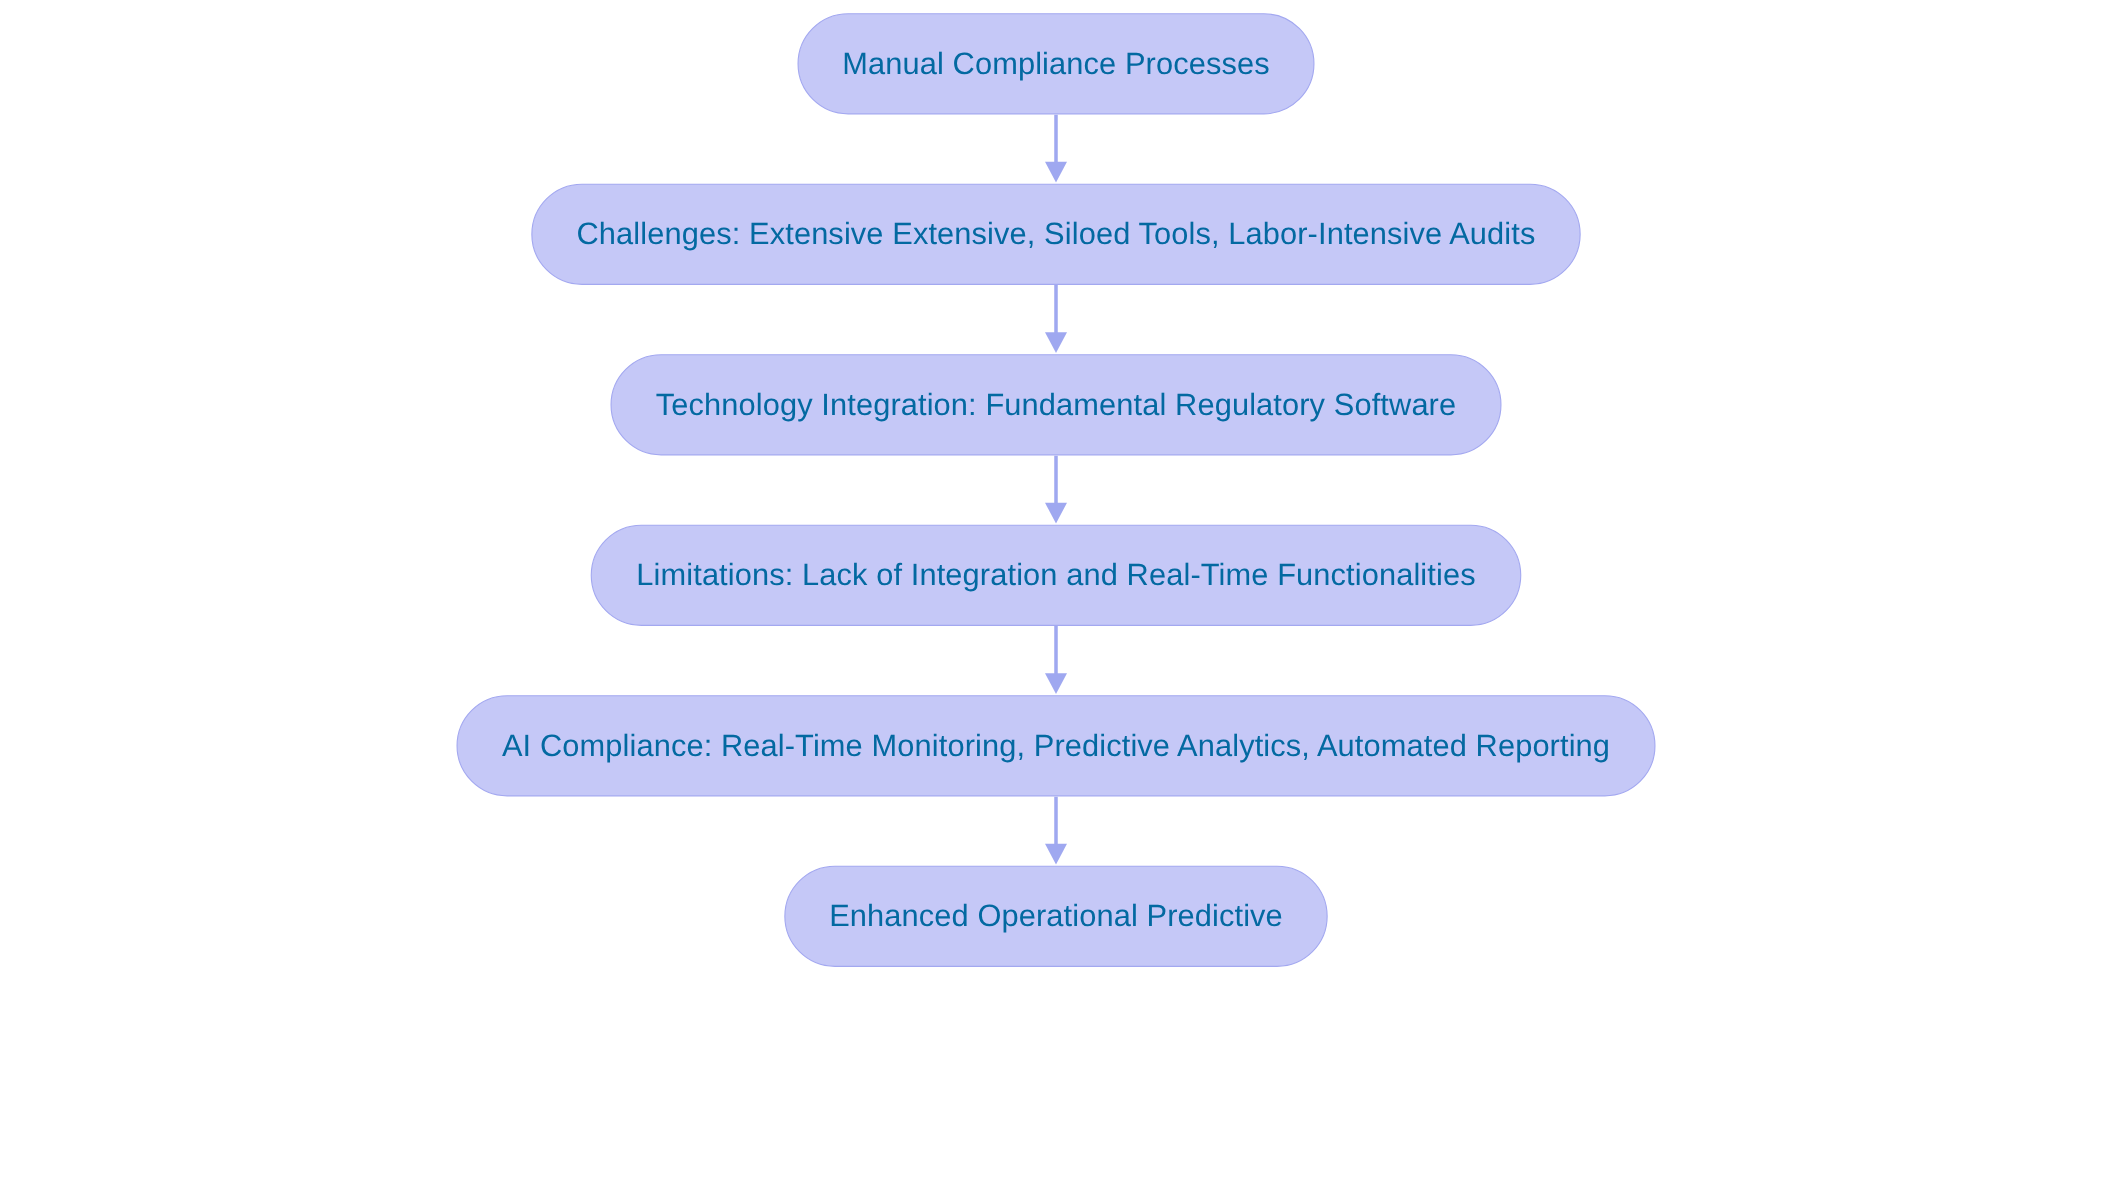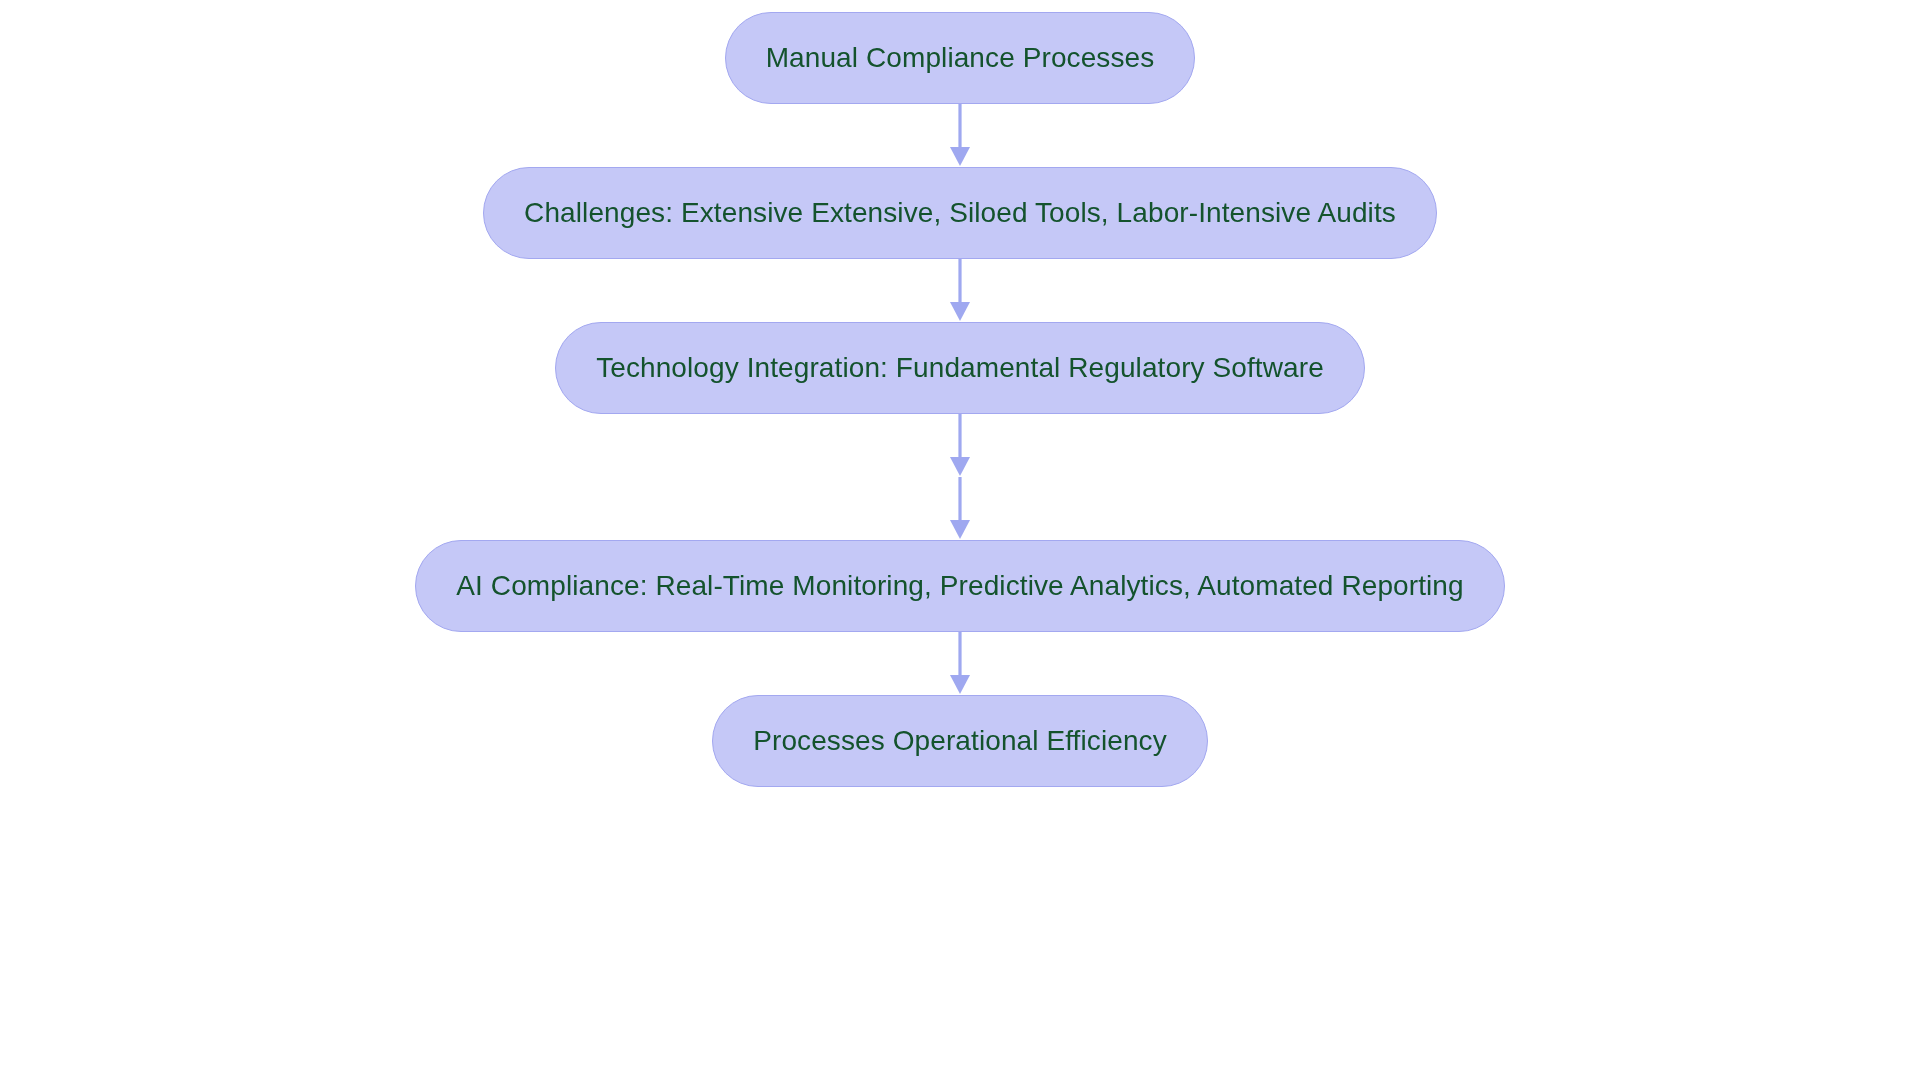--- a/index.html
+++ b/index.html
@@ -42,21 +42,21 @@
     align-items: center;
     justify-content: center;
     background: #c5c8f7;
     border: 1.5px solid #a3a8f0;
     border-radius: 46px;
     padding: 0 40px;
     flex: 0 0 auto;
   }
 
   .node-label {
-    color: #14532d;
+    color: #0369a1;
     font-size: 28px;
     font-weight: 400;
     line-height: 1;
     white-space: nowrap;
     letter-spacing: 0.1px;
     font-family: "Liberation Sans", "DejaVu Sans", sans-serif;
   }
 
   
   .connector {
@@ -109,33 +109,36 @@
 
     <div class="node">
       <span class="node-label">Technology Integration: Fundamental Regulatory Software</span>
     </div>
 
     <svg class="connector" viewBox="0 0 24 63" preserveAspectRatio="none">
       <line class="connector-line" x1="12" y1="0" x2="12" y2="45"></line>
       <polygon class="connector-head" points="12,62 2,43 22,43"></polygon>
     </svg>
 
+    <div class="node">
+      <span class="node-label">Limitations: Lack of Integration and Real-Time Functionalities</span>
+    </div>
 
     <svg class="connector" viewBox="0 0 24 63" preserveAspectRatio="none">
       <line class="connector-line" x1="12" y1="0" x2="12" y2="45"></line>
       <polygon class="connector-head" points="12,62 2,43 22,43"></polygon>
     </svg>
 
     <div class="node">
       <span class="node-label">AI Compliance: Real-Time Monitoring, Predictive Analytics, Automated Reporting</span>
     </div>
 
     <svg class="connector" viewBox="0 0 24 63" preserveAspectRatio="none">
       <line class="connector-line" x1="12" y1="0" x2="12" y2="45"></line>
       <polygon class="connector-head" points="12,62 2,43 22,43"></polygon>
     </svg>
 
     <div class="node">
-      <span class="node-label">Processes Operational Efficiency</span>
+      <span class="node-label">Enhanced Operational Predictive</span>
     </div>
 
   </div>
 </div>
 
 </body></html>

